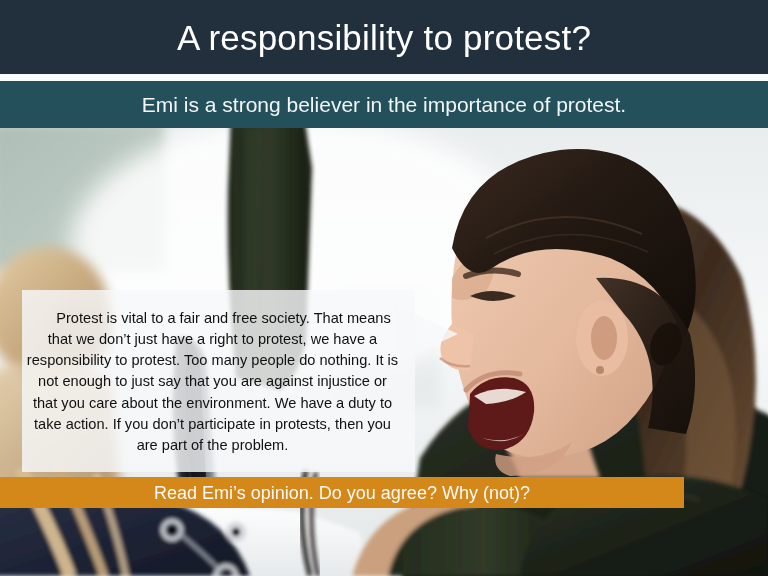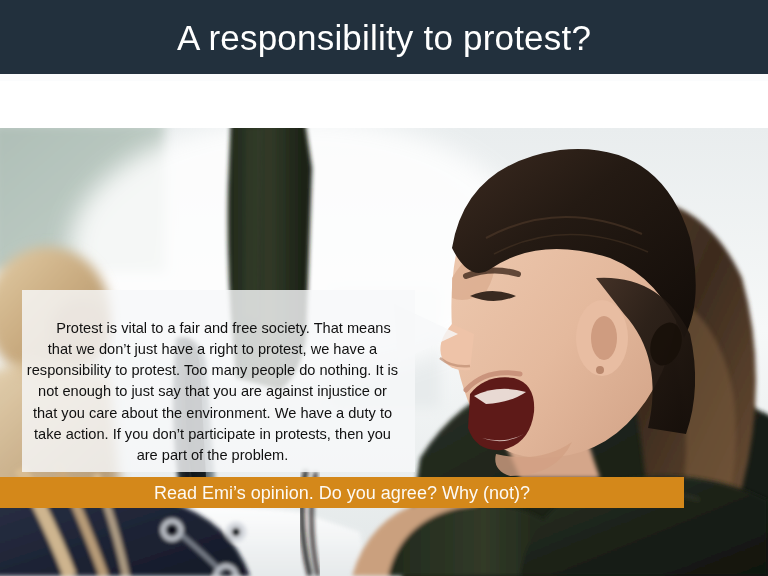--- a/index.html
+++ b/index.html
@@ -102,21 +102,21 @@
     height: 70px;
     z-index: 29;
   }
   .bubble-body {
     position: absolute;
     inset: 0;
     background: rgba(247, 248, 249, 0.82);
     box-sizing: border-box;
     padding: 8px 16px 6px 4px;
     display: flex;
-    align-items: flex-end;
+    align-items: center;
     justify-content: center;
   }
   .bubble-text {
     color: #111111;
     font-size: 14.6px;
     line-height: 1.45;
     text-align: center;
     text-indent: 22px;
     font-weight: 400;
   }
@@ -334,14 +334,17 @@
   <div class="prompt-bar">
     <div class="prompt-text">Read Emi’s opinion. Do you agree? Why (not)?</div>
   </div>
 
   <div class="title-bar">
     <div class="title-text">A responsibility to protest?</div>
   </div>
 
   <div class="bar-gap"></div>
 
+  <div class="subtitle-bar">
+    <div class="subtitle-text">Emi is a strong believer  in the importance of protest.</div>
+  </div>
 
 </div>
 
 </body></html>

